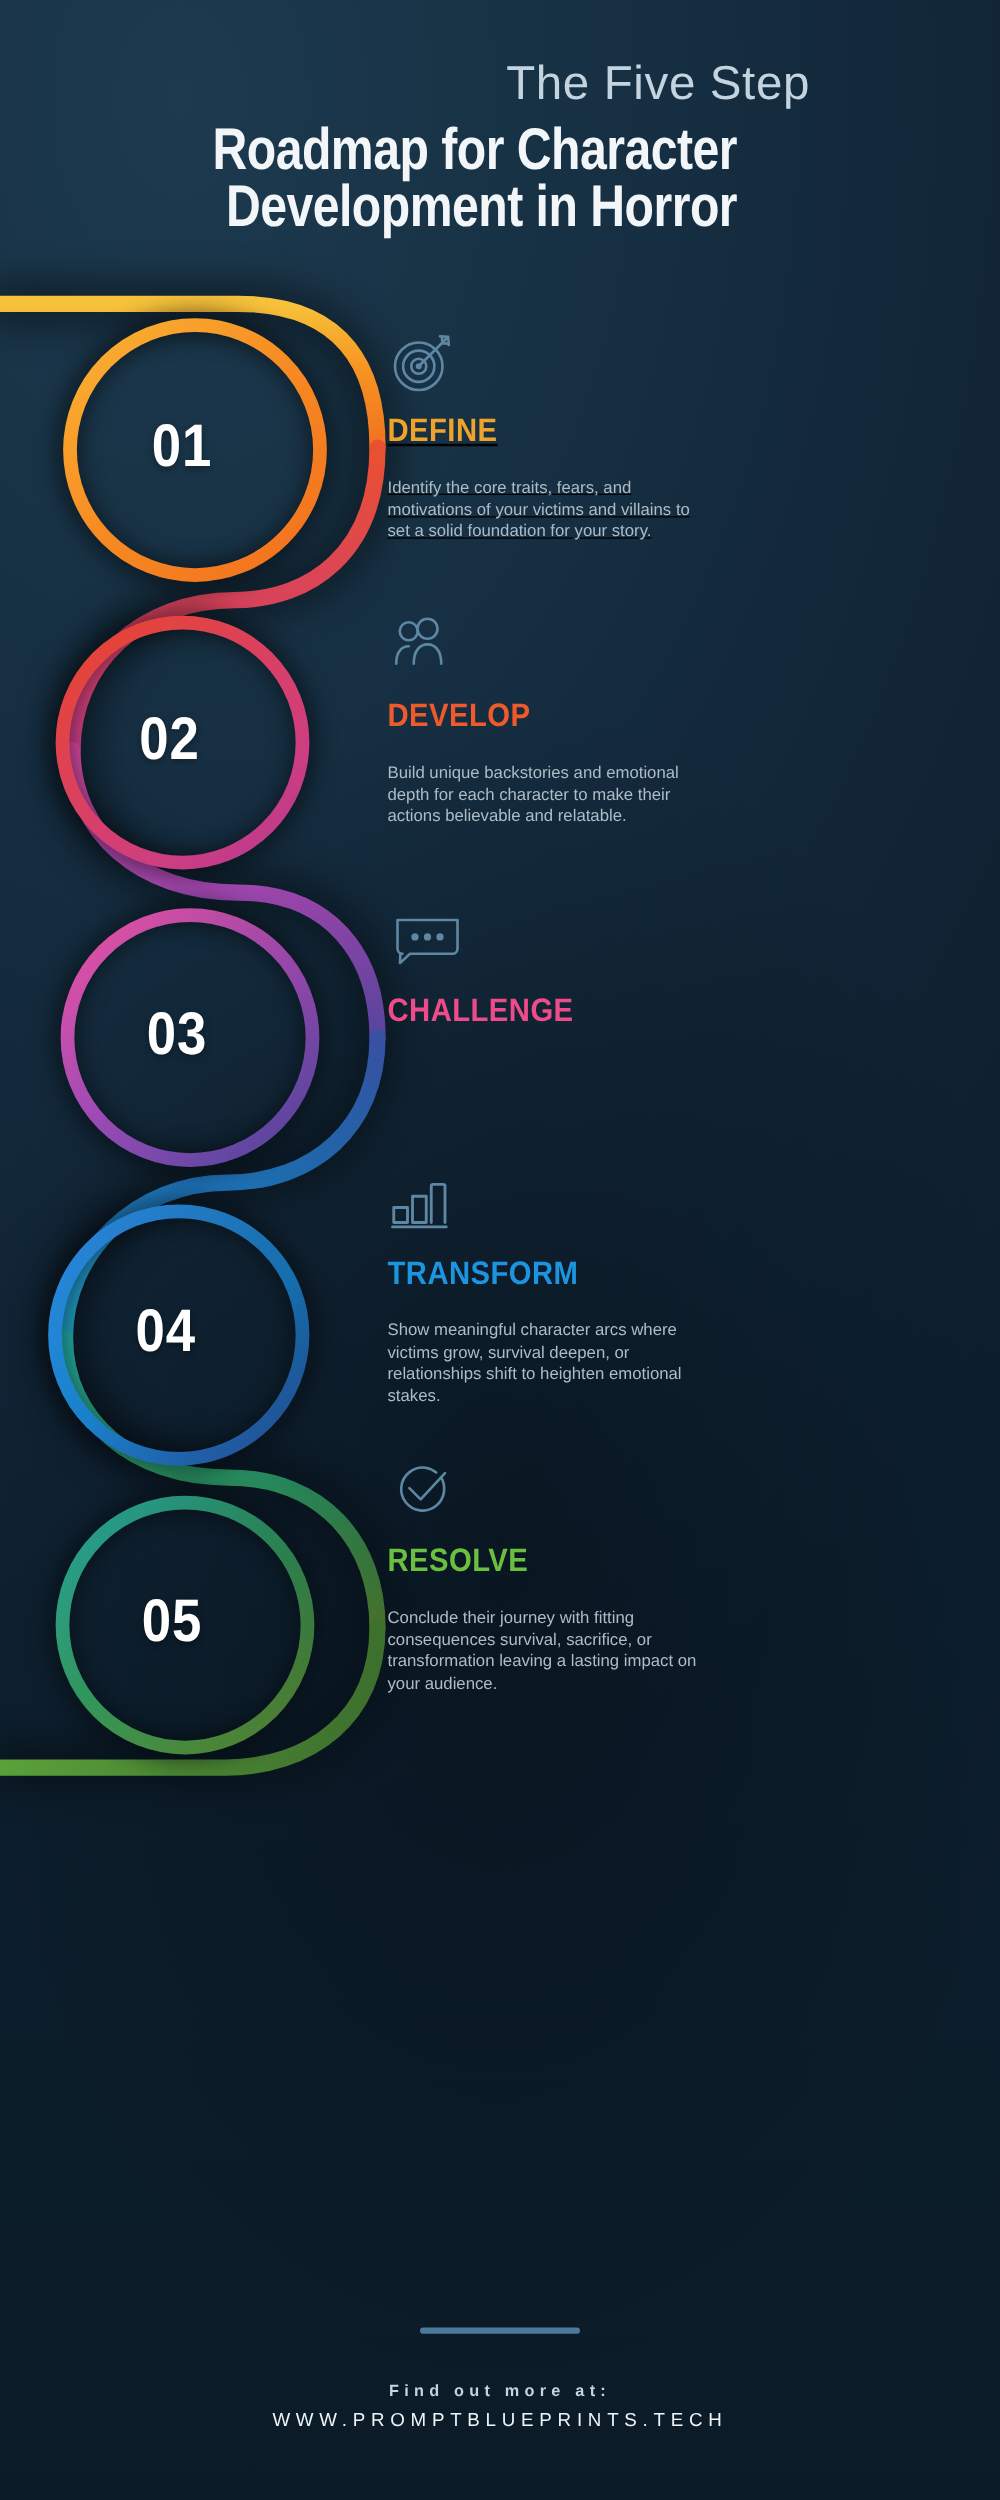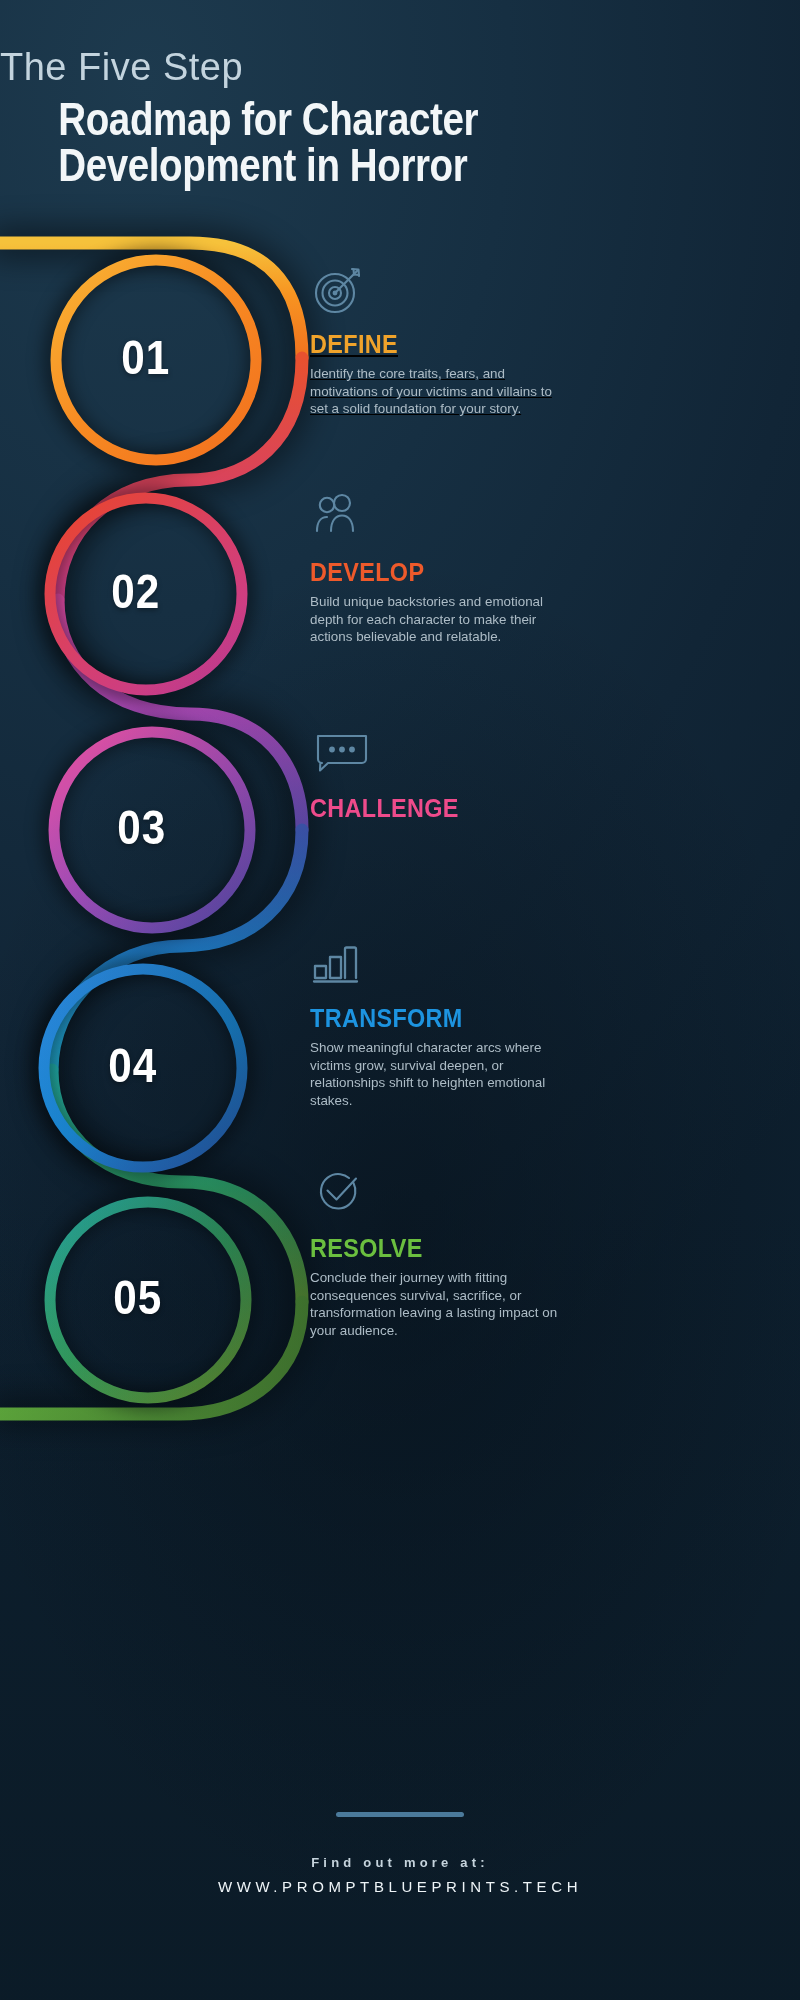--- a/index.html
+++ b/index.html
@@ -19,21 +19,21 @@
   }
   .bg-vig {
     position:absolute; inset:0;
     background:
       radial-gradient(90% 55% at 50% 62%, rgba(5,14,22,0.55) 0%, rgba(5,14,22,0.0) 62%),
       linear-gradient(180deg, rgba(22,48,66,0.0) 60%, rgba(10,25,36,0.65) 100%);
     pointer-events:none;
   }
 
   
-  .header { position:absolute; top:0; left:0; width:648px; text-align:left; }
+  .header { position:absolute; top:0; left:0; width:648px; text-align:right; }
   .title-small {
     font-size:38px; font-weight:300; letter-spacing:0.5px;
     color:#c3d4de; margin-top:48px; line-height:1;
   }
   .title-big {
     font-family:"Liberation Sans Narrow","Liberation Sans", sans-serif;
     font-weight:700;
     font-size:47px;
     line-height:0.98;
     letter-spacing:-0.5px;
@@ -55,21 +55,21 @@
   .step h3 {
     font-family:"Liberation Sans Narrow","Liberation Sans", sans-serif;
     font-weight:700;
     font-size:26px;
     letter-spacing:0.4px;
     margin-top:9px;
     transform:scaleX(0.90);
     transform-origin:left center;
   }
   .step p {
-    margin-top:5px;
+    margin-top:21px;
     font-size:13.4px;
     line-height:1.32;
     color:#adbcc6;
     font-weight:400;
     max-width:255px;
   }
 
   .num {
     position:absolute;
     font-family:"Liberation Sans Narrow","Liberation Sans", sans-serif;
@@ -282,19 +282,19 @@
         <g fill="none" stroke="#5E87A3" stroke-width="2.1" stroke-linecap="round" stroke-linejoin="round">
           <path d="M43.5 17 C45 20 45.7 23.6 45.2 27.4 C44 36.8 35.4 43.5 26 42.3 C16.6 41.1 9.9 32.5 11.1 23.1 C12.3 13.7 20.9 7 30.3 8.2 C33.6 8.6 36.6 10 39 12"></path>
           <path d="M17.5 24.5 L26.5 33.5 L46 12.5"></path>
         </g>
       </svg>
     </span>
     <h3 style="color:#6BBF3F;">RESOLVE</h3>
     <p>Conclude their journey with fitting consequences survival, sacrifice, or transformation leaving a lasting impact on your audience.</p>
   </div>
 
-  <div class="footer" style="top:1812px;">
+  <div class="footer" style="top:1862px;">
     <div class="footer-rule"></div>
     <div class="footer-line1">Find out more at:</div>
     <div class="footer-line2">WWW.PROMPTBLUEPRINTS.TECH</div>
   </div>
 
 </div>
 
 </body></html>

